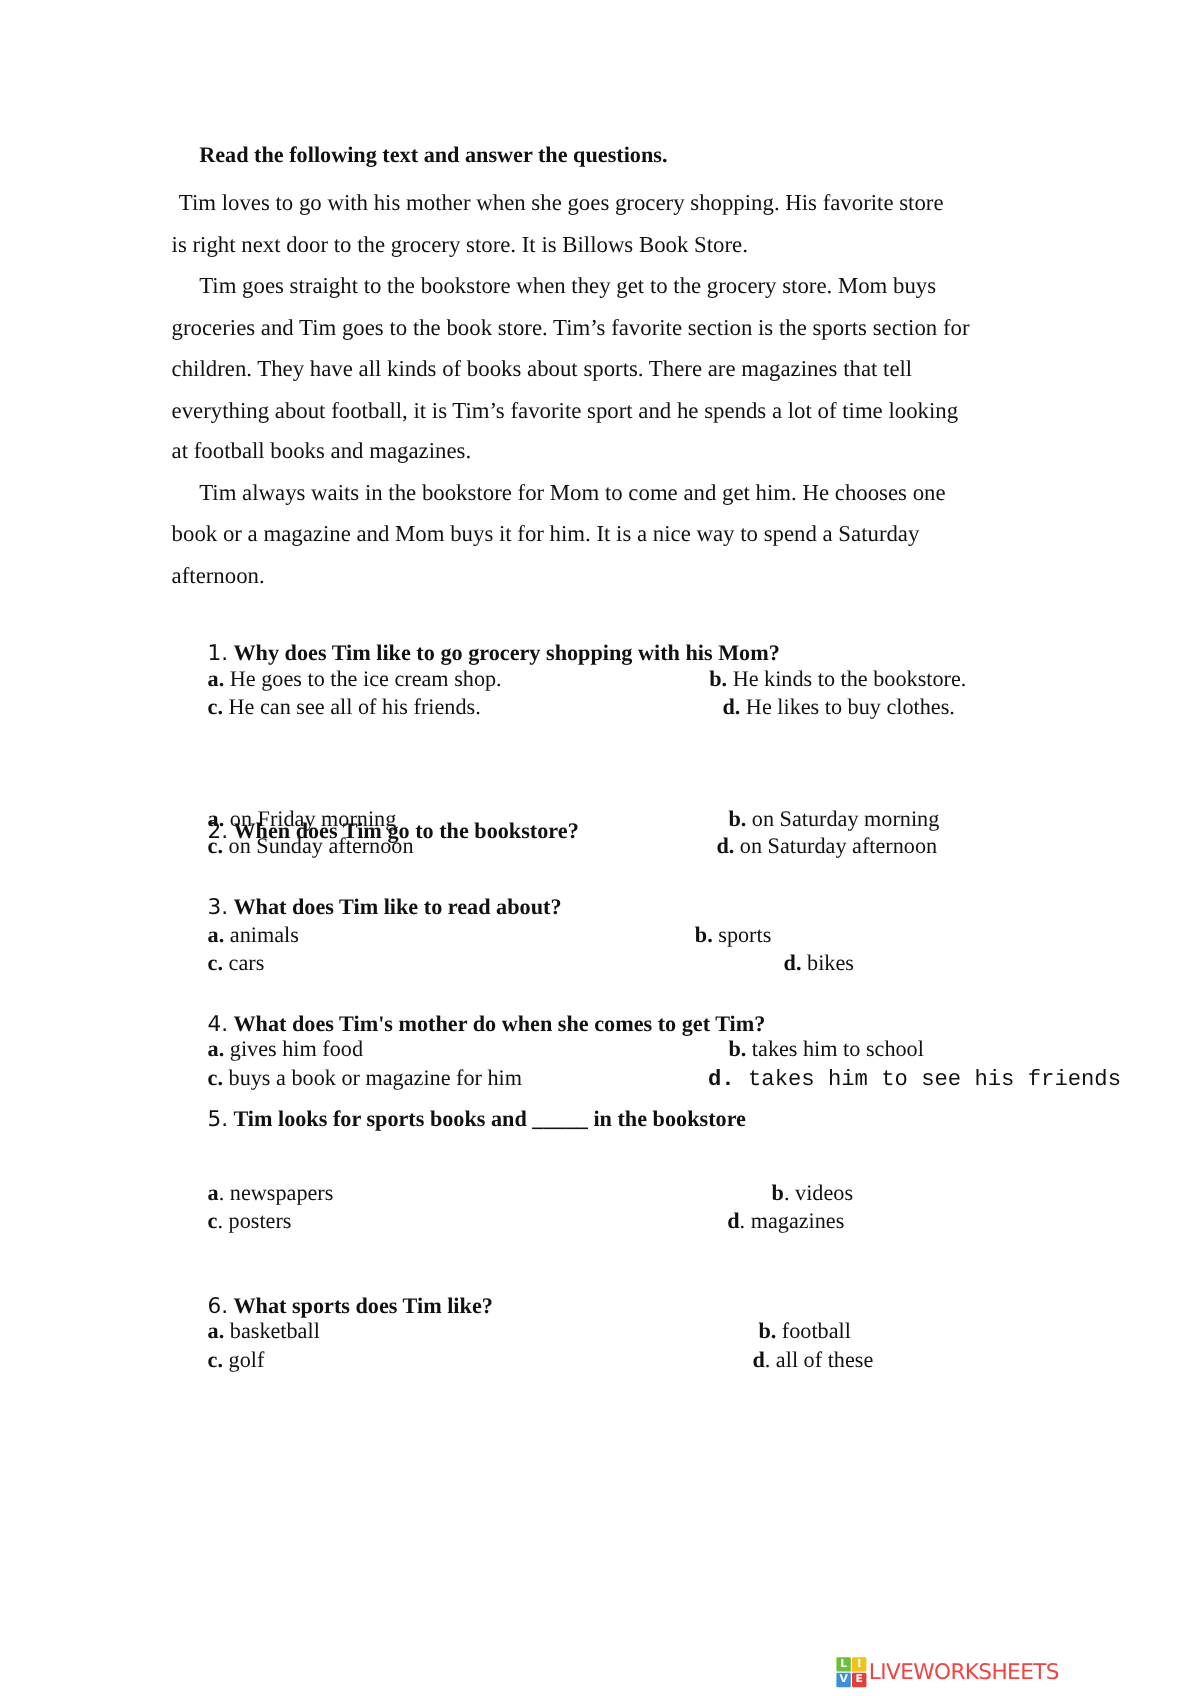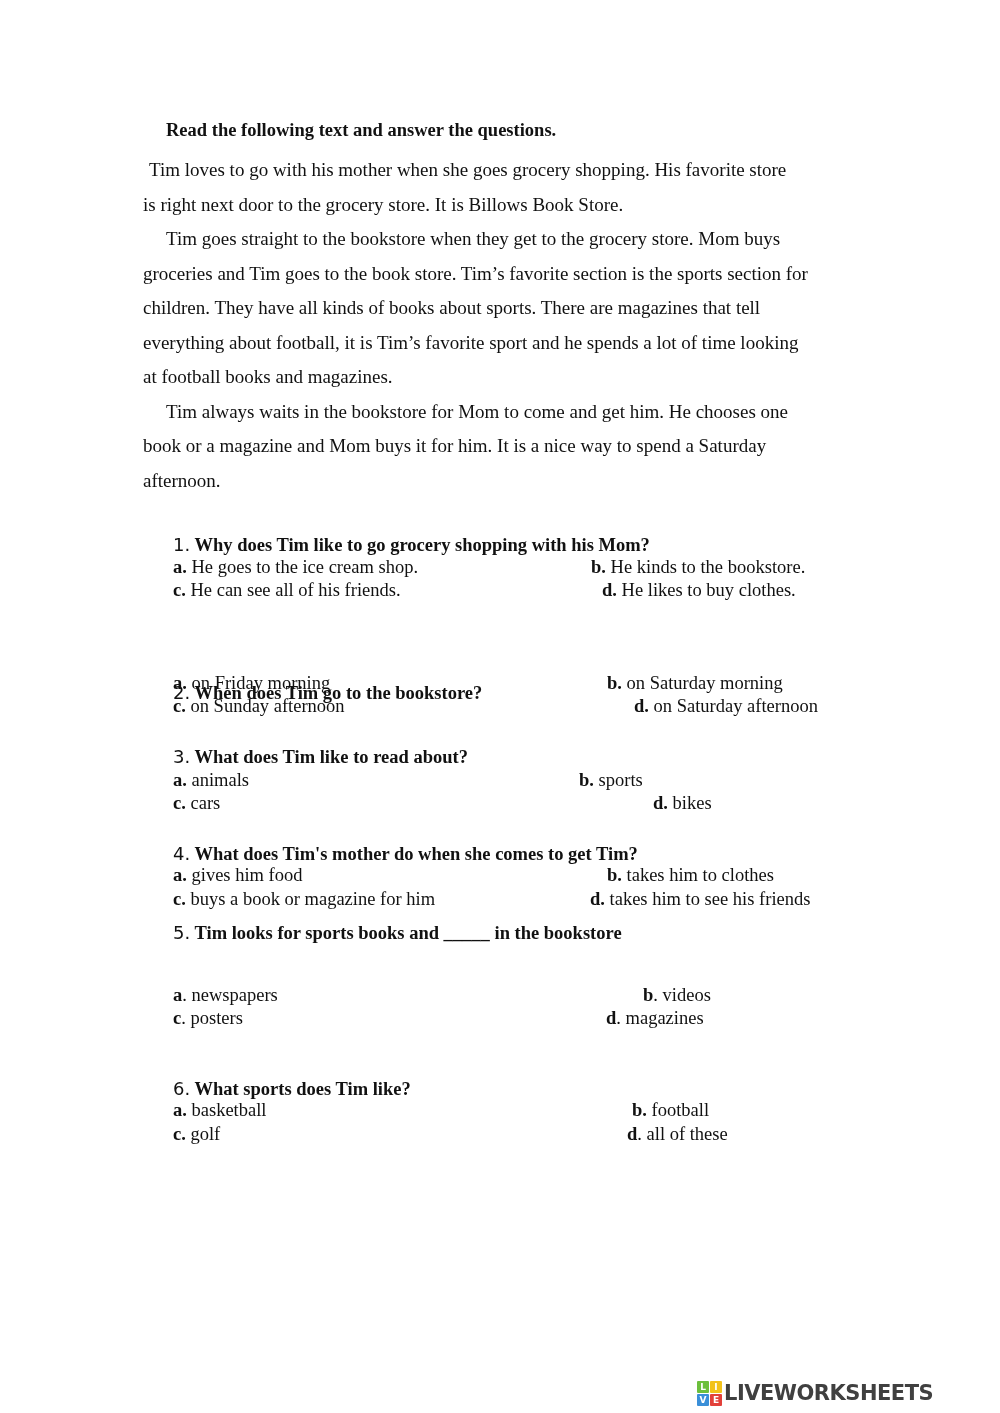--- a/index.html
+++ b/index.html
@@ -10,21 +10,21 @@
     .para { font-size: 19px; line-height: 34.5px; }
     .line { position: absolute; left: 0; white-space: nowrap; }
     .q { font-weight: bold; font-size: 18.5px; }
     .q .num { font-family: "DejaVu Sans", sans-serif; font-weight: normal; font-size: 18px; }
     .opt { font-size: 18.5px; }
     .opt b { font-weight: bold; }
     .logo { position: absolute; left: 697px; top: 1380px; height: 26px; display: flex; align-items: center; }
     .logo-grid { display: grid; grid-template-columns: 12px 12px; grid-template-rows: 12px 12px; gap: 1px; margin-right: 2px; }
     .logo-grid span { font-family: "DejaVu Sans", sans-serif; font-size: 9px; font-weight: bold; color: #fff;
                       display: flex; align-items: center; justify-content: center; border-radius: 1px; }
-    .logo-text { font-family: "DejaVu Sans", sans-serif; font-weight: bold; font-size: 21px; color: #404040; letter-spacing: -0.5px; }
+    .logo-text { font-family: "DejaVu Sans", sans-serif; font-weight: normal; font-size: 18px; color: #ef4444; letter-spacing: -0.5px; }
   </style>
 </head>
 <body>
 
 <div>
 
   <div class="abs instr" style="left:166px; top:120px;">Read the following text and answer the questions.</div>
 
   <div class="abs para" style="left:143px; top:153px; width:720px; height:350px;">
     <div class="line" style="top:0; left:6px;">Tim loves to go with his mother when she goes grocery shopping. His favorite store</div>
@@ -48,39 +48,39 @@
   <div class="abs opt" style="left:173px; top:580px;"><b>c.</b><span> He can see all of his friends.</span></div>
   <div class="abs opt" style="left:602px; top:580px;"><b>d.</b><span> He likes to buy clothes.</span></div>
 
   <div class="abs q" style="left:173px; top:650px;margin-top:32px;">
     <span class="num">2.</span>
     <span>When does Tim go to the bookstore?</span>
   </div>
   <div class="abs opt" style="left:173px; top:673px;"><b>a.</b><span> on Friday morning</span></div>
   <div class="abs opt" style="left:607px; top:673px;"><b>b.</b><span> on Saturday morning</span></div>
   <div class="abs opt" style="left:173px; top:696px;"><b>c.</b><span> on Sunday afternoon</span></div>
-  <div class="abs opt" style="left:597px; top:696px;margin-left:37px;"><b>d.</b><span> on Saturday afternoon</span></div>
+  <div class="abs opt" style="left:597px; top:696px;"><b>d.</b><span> on Saturday afternoon</span></div>
 
   <div class="abs q" style="left:173px; top:746px;">
     <span class="num">3.</span>
     <span>What does Tim like to read about?</span>
   </div>
   <div class="abs opt" style="left:173px; top:770px;"><b>a.</b><span> animals</span></div>
   <div class="abs opt" style="left:579px; top:770px;"><b>b.</b><span> sports</span></div>
   <div class="abs opt" style="left:173px; top:793px;"><b>c.</b><span> cars</span></div>
   <div class="abs opt" style="left:653px; top:793px;"><b>d.</b><span> bikes</span></div>
 
   <div class="abs q" style="left:173px; top:843px;">
     <span class="num">4.</span>
     <span>What does Tim's mother do when she comes to get Tim?</span>
   </div>
   <div class="abs opt" style="left:173px; top:865px;"><b>a.</b><span> gives him food</span></div>
-  <div class="abs opt" style="left:607px; top:865px;"><b>b.</b><span> takes him to clothes</span></div>
+  <div class="abs opt" style="left:607px; top:865px;"><b>b.</b><span> takes him to school</span></div>
   <div class="abs opt" style="left:173px; top:889px;"><b>c.</b><span> buys a book or magazine for him</span></div>
-  <div class="abs opt" style="left:590px; top:889px;"><b>d.</b><span> takes him to see his friends</span></div>
+  <div class="abs opt" style="left:590px; top:889px;font-family:Liberation Mono, monospace;"><b>d.</b><span> takes him to see his friends</span></div>
 
   <div class="abs q" style="left:173px; top:922px;">
     <span class="num">5.</span>
     <span>Tim looks for sports books and _____ in the bookstore</span>
   </div>
   <div class="abs opt" style="left:173px; top:985px;"><b>a</b><span>. newspapers</span></div>
   <div class="abs opt" style="left:643px; top:985px;"><b>b</b><span>. videos</span></div>
   <div class="abs opt" style="left:173px; top:1008px;"><b>c</b><span>. posters</span></div>
   <div class="abs opt" style="left:606px; top:1008px;"><b>d</b><span>. magazines</span></div>
 

